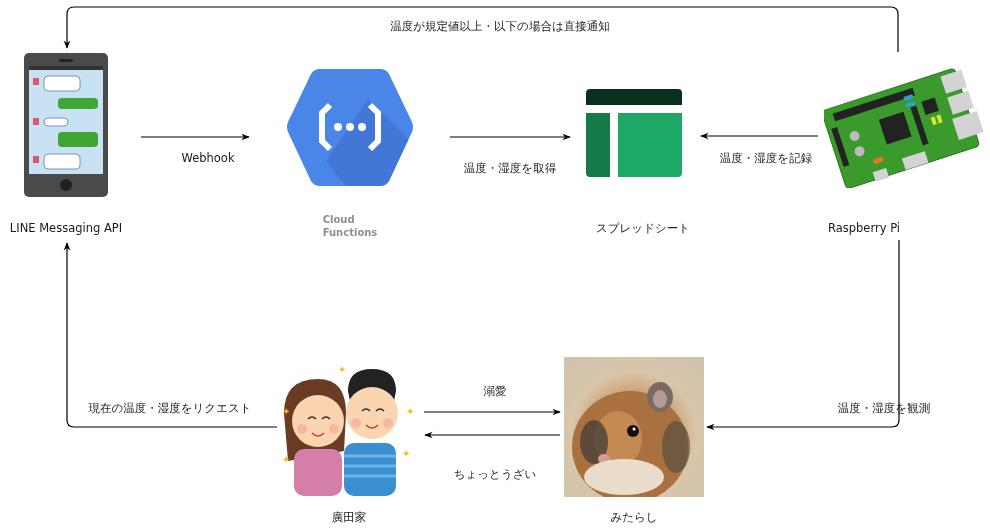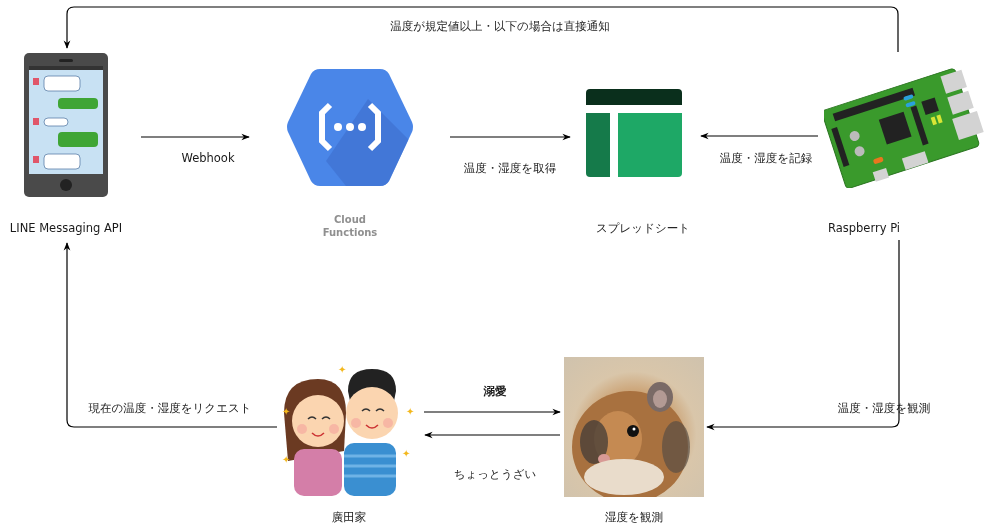--- a/index.html
+++ b/index.html
@@ -3,21 +3,21 @@
 <meta charset="utf-8">
 <style>
   html, body { margin: 0; padding: 0; background: #ffffff; }
   body { width: 990px; height: 529px; position: relative; overflow: hidden;
          font-family: "DejaVu Sans", "Liberation Sans", sans-serif; color: #1a1a1a; }
   .abs { position: absolute; }
   .lbl { position: absolute; font-size: 11.5px; white-space: nowrap; color: #1a1a1a; }
   .lbl.c { transform: translateX(-50%); }
   svg.edges { position: absolute; left: 0; top: 0; }
   .cf-label { position: absolute; left: 350px; top: 213px; transform: translateX(-50%);
-              font-size: 10px; font-weight: bold; color: #8f8f8f; text-align: center; line-height: 13px; }
+              font-size: 10px; font-weight: bold; color: #8f8f8f; text-align: left; line-height: 13px; }
 </style>
 </head>
 <body>
 
 <svg class="edges" width="990" height="529">
   <defs>
     <marker id="ah" viewBox="0 0 10 10" refX="9" refY="5" markerWidth="7" markerHeight="7" orient="auto">
       <path d="M0,1 L10,5 L0,9 L3,5 z" fill="#000"></path>
     </marker>
   </defs>
@@ -149,22 +149,22 @@
     <ellipse cx="30" cy="85" rx="14" ry="22" fill="#4a4038" opacity="0.8"></ellipse>
     <ellipse cx="112" cy="90" rx="14" ry="26" fill="#5a4e44" opacity="0.7"></ellipse>
     <ellipse cx="96" cy="40" rx="13" ry="15" fill="#7a6a66"></ellipse>
     <ellipse cx="96" cy="42" rx="7" ry="9" fill="#b39a94"></ellipse>
     <circle cx="69" cy="74" r="6" fill="#111"></circle>
     <circle cx="70" cy="72" r="1.5" fill="#fff"></circle>
     <ellipse cx="40" cy="102" rx="6" ry="5" fill="#d89a95"></ellipse>
     <ellipse cx="60" cy="120" rx="40" ry="18" fill="#e9dccb"></ellipse>
   </svg>
 </div>
-<div class="lbl c" style="left:634px;top:510px;">湿度を観測</div>
+<div class="lbl c" style="left:634px;top:510px;">みたらし</div>
 
 <div class="lbl c" style="left:500px;top:19px;">温度が規定値以上・以下の場合は直接通知</div>
 <div class="lbl c" style="left:208px;top:151px;">Webhook</div>
 <div class="lbl c" style="left:510px;top:151px;margin-top:10px;">温度・湿度を取得</div>
 <div class="lbl c" style="left:766px;top:151px;font-family:Liberation Mono, monospace;">温度・湿度を記録</div>
 <div class="lbl c" style="left:170px;top:401px;">現在の温度・湿度をリクエスト</div>
-<div class="lbl c" style="left:495px;top:384px;font-weight:bold;">溺愛</div>
+<div class="lbl c" style="left:495px;top:384px;">溺愛</div>
 <div class="lbl c" style="left:495px;top:467px;">ちょっとうざい</div>
 <div class="lbl c" style="left:884px;top:401px;">温度・湿度を観測</div>
 
 </body></html>

